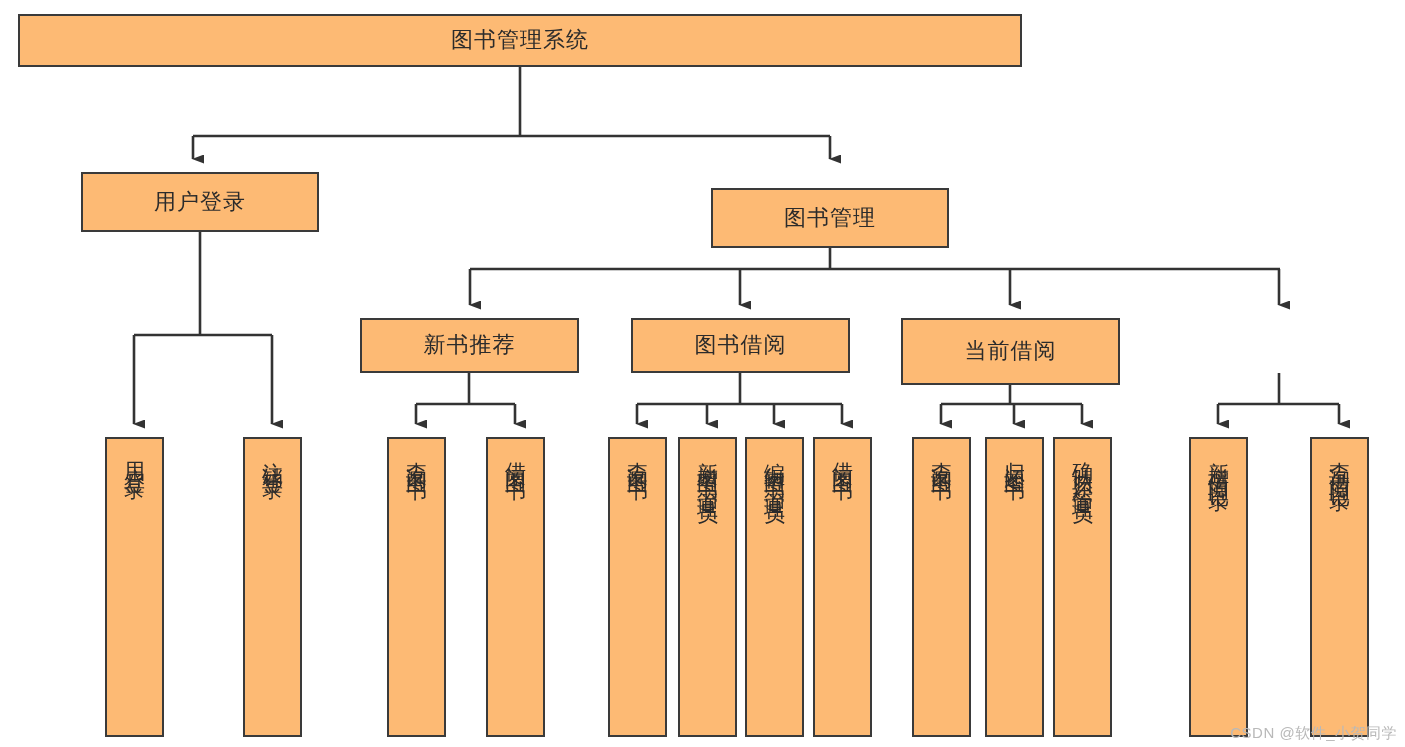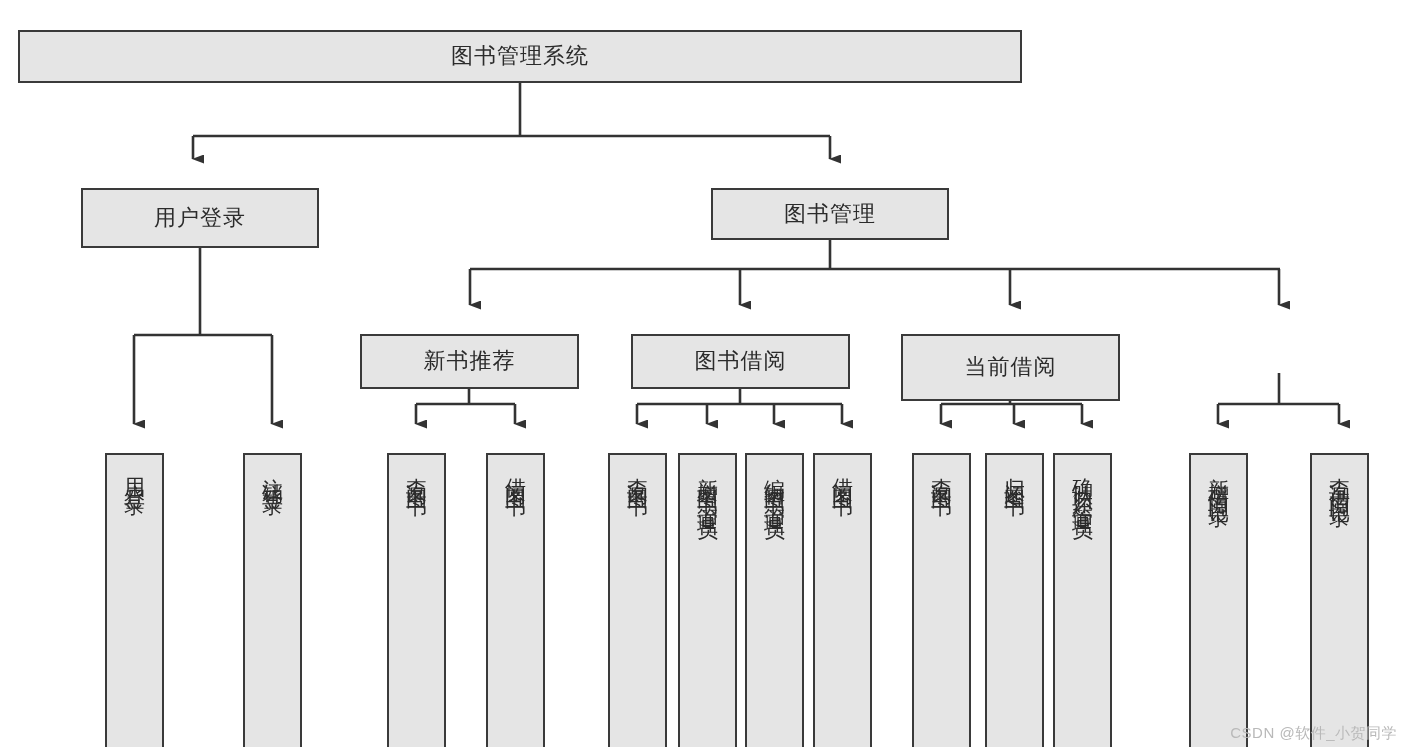--- a/index.html
+++ b/index.html
@@ -25,27 +25,26 @@
     position: absolute;
     left: 0;
     top: 0;
     width: 1405px;
     height: 747px;
     display: block;
   }
   .node-box {
     position: absolute;
     box-sizing: border-box;
-    background: #e5e5e5;
+    background: #fdba74;
     border: 2.5px solid #3a3a3a;
     display: flex;
     align-items: center;
     justify-content: center;
     overflow: hidden;
-    margin-top: 16px;
   }
   .node-label-h {
     font-size: 22px;
     color: #2b2b2b;
     letter-spacing: 1px;
     line-height: 1.2;
     white-space: nowrap;
     text-align: center;
   }
   .node-box.leaf {
@@ -141,21 +140,21 @@
     </g>
   </svg>
 
   <div class="node-box" style="left:18px; top:14px; width:1004px; height:53px;">
     <span class="node-label-h">图书管理系统</span>
   </div>
 
   <div class="node-box" style="left:81px; top:172px; width:238px; height:60px;">
     <span class="node-label-h">用户登录</span>
   </div>
-  <div class="node-box" style="left:711px; top:172px; width:238px; height:52px;">
+  <div class="node-box" style="left:711px; top:188px; width:238px; height:60px;">
     <span class="node-label-h">图书管理</span>
   </div>
 
   <div class="node-box" style="left:631px; top:318px; width:219px; height:55px;">
     <span class="node-label-h">图书借阅</span>
   </div>
   <div class="node-box" style="left:360px; top:318px; width:219px; height:55px;">
     <span class="node-label-h">新书推荐</span>
   </div>
   <div class="node-box" style="left:901px; top:318px; width:219px; height:67px;">

